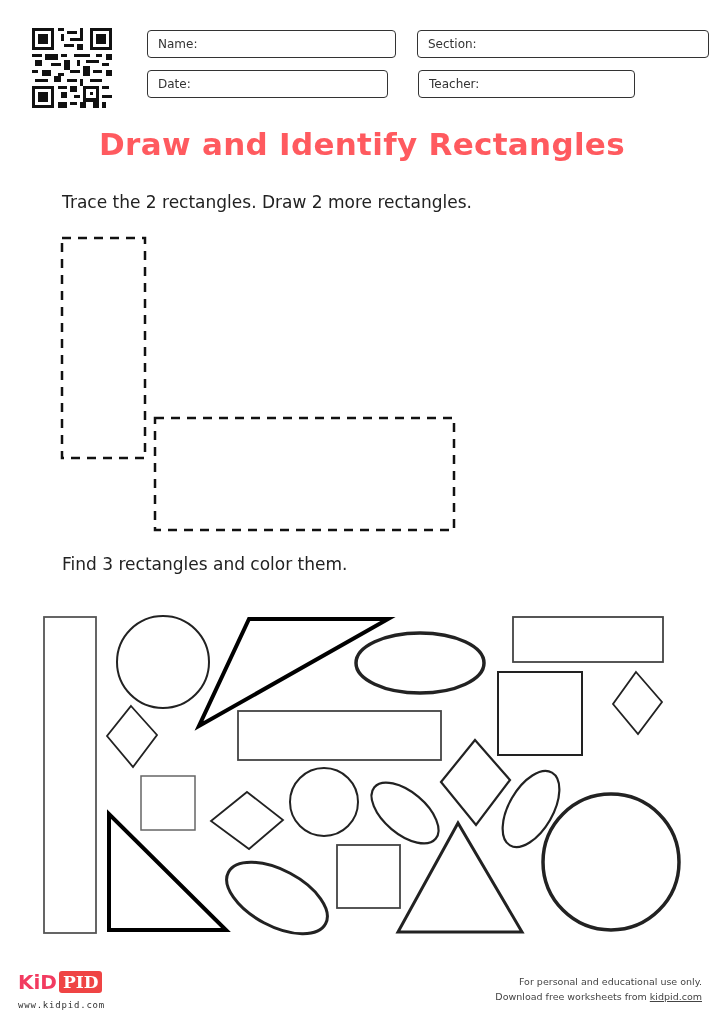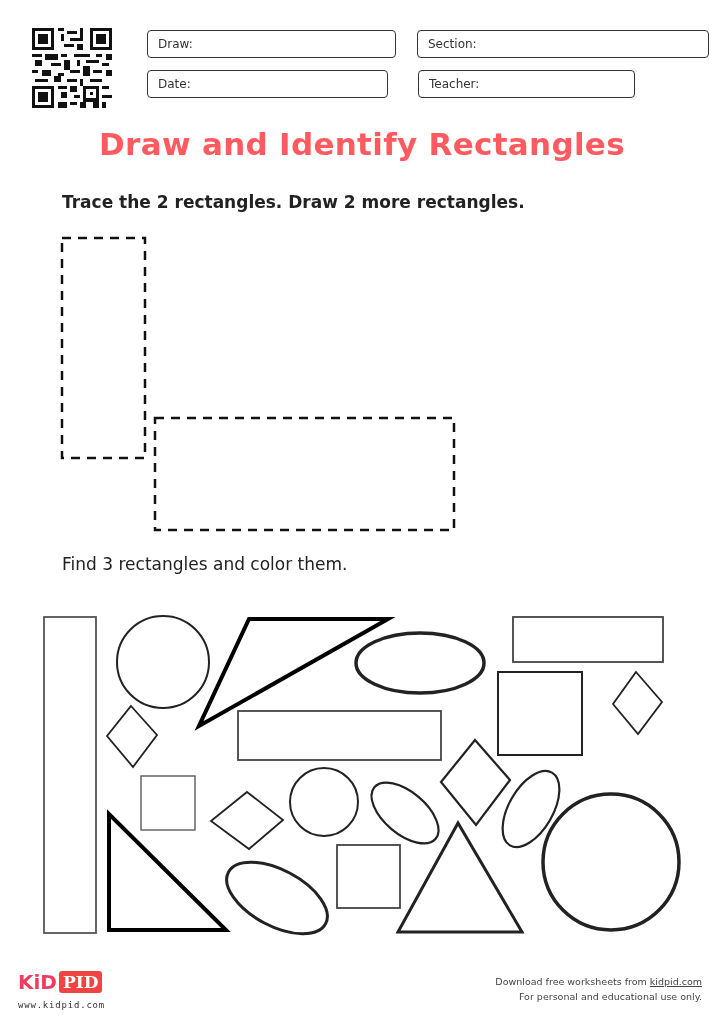--- a/index.html
+++ b/index.html
@@ -74,35 +74,35 @@
       <rect x="22" y="21" width="3" height="1"></rect>
       <rect x="8" y="23" width="3" height="2"></rect>
       <rect x="12" y="23" width="2" height="1"></rect>
       <rect x="15" y="23" width="2" height="2"></rect>
       <rect x="19" y="23" width="2" height="2"></rect>
       <rect x="22" y="23" width="1" height="2"></rect>
   </g>
 </svg>
 
 <div class="field" style="left:147px; top:30px; width:249px;">
-  <span>Draw:</span>
+  <span>Name:</span>
 </div>
 <div class="field" style="left:417px; top:30px; width:292px;">
   <span>Section:</span>
 </div>
 <div class="field" style="left:147px; top:70px; width:241px;">
   <span>Date:</span>
 </div>
 <div class="field" style="left:418px; top:70px; width:217px;">
   <span>Teacher:</span>
 </div>
 
 <div class="title">Draw and Identify Rectangles</div>
 
-<div class="instr" style="top:192px;font-weight:bold;">Trace the 2 rectangles. Draw 2 more rectangles.</div>
+<div class="instr" style="top:192px;">Trace the 2 rectangles. Draw 2 more rectangles.</div>
 
 <svg class="art" width="724" height="1024" viewBox="0 0 724 1024">
 
   <rect x="62" y="238" width="83" height="220" fill="none" stroke="#111" stroke-width="2.5" stroke-dasharray="9,7"></rect>
   <rect x="155" y="418" width="299" height="112" fill="none" stroke="#111" stroke-width="2.5" stroke-dasharray="9,7"></rect>
 
   <g fill="none" stroke="#222">
 
     <rect x="44" y="617" width="52" height="316" stroke="#555" stroke-width="1.8"></rect>
     <circle cx="163" cy="662" r="46" stroke-width="2"></circle>
@@ -131,15 +131,15 @@
 </svg>
 
 <div class="instr" style="top:554px;">Find 3 rectangles and color them.</div>
 
 <div class="logo">
   <span class="logo-kid">KiD</span><span class="logo-pid">PID</span>
 </div>
 <div class="logo-url">www.kidpid.com</div>
 
 <div class="footer">
+  <div>For personal and educational use only.</div>
   <div><span>Download free worksheets from </span><a>kidpid.com</a></div>
-  <div>For personal and educational use only.</div>
 </div>
 
 </body></html>

